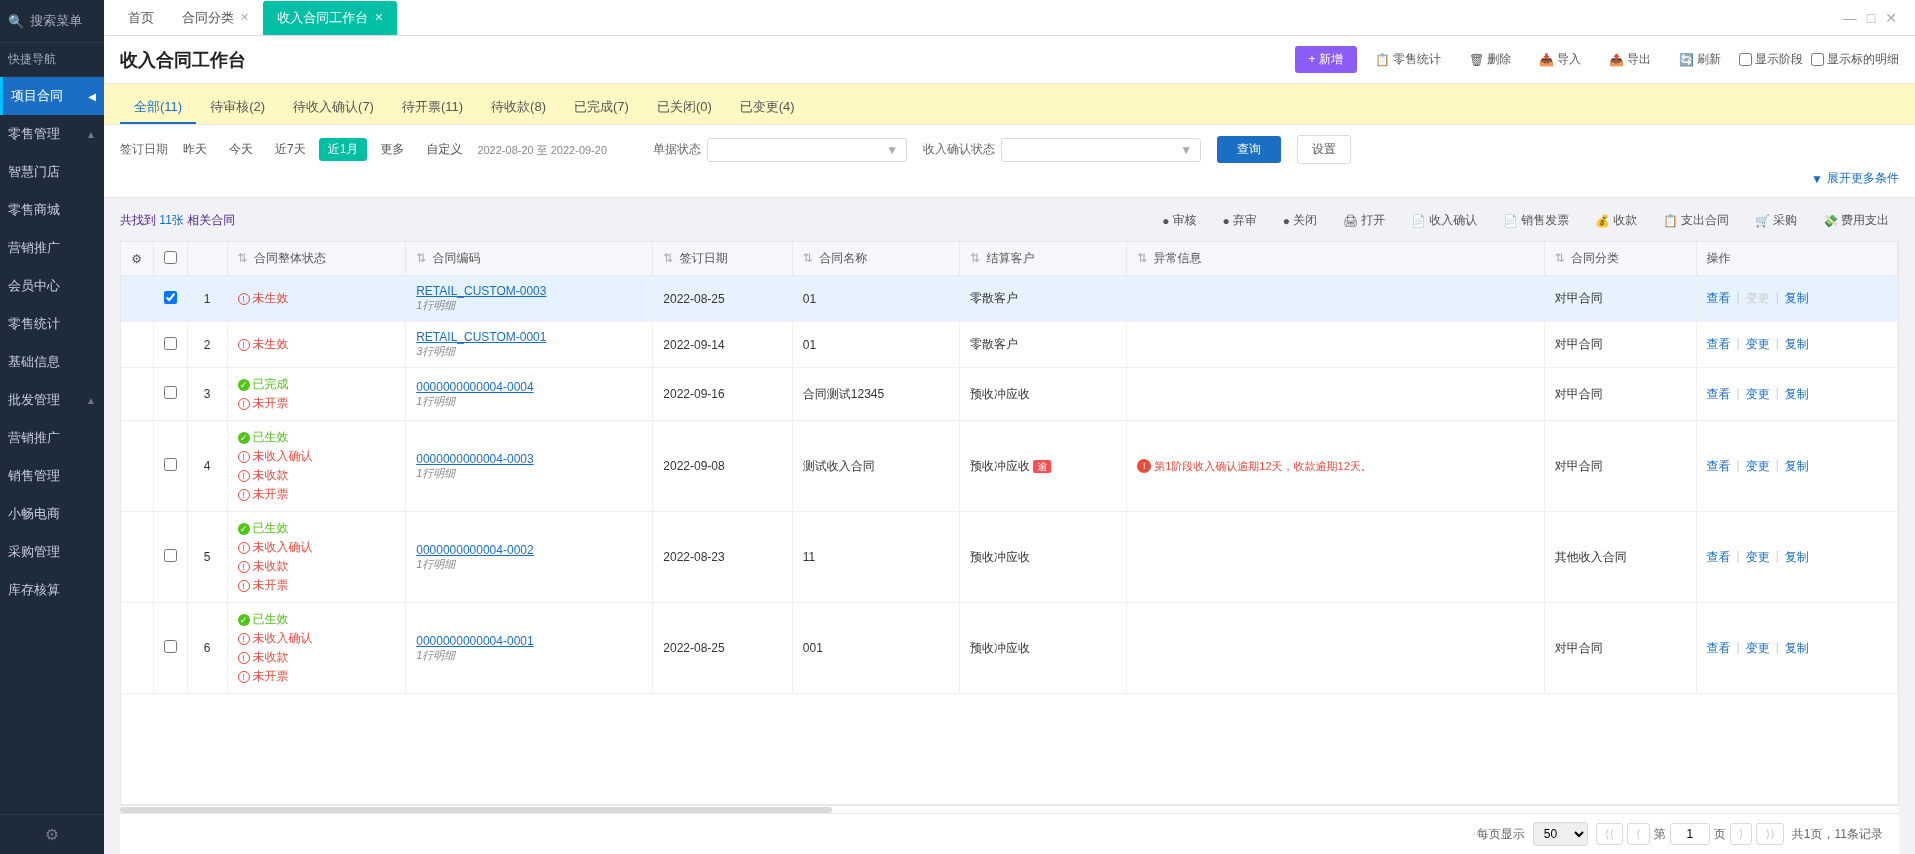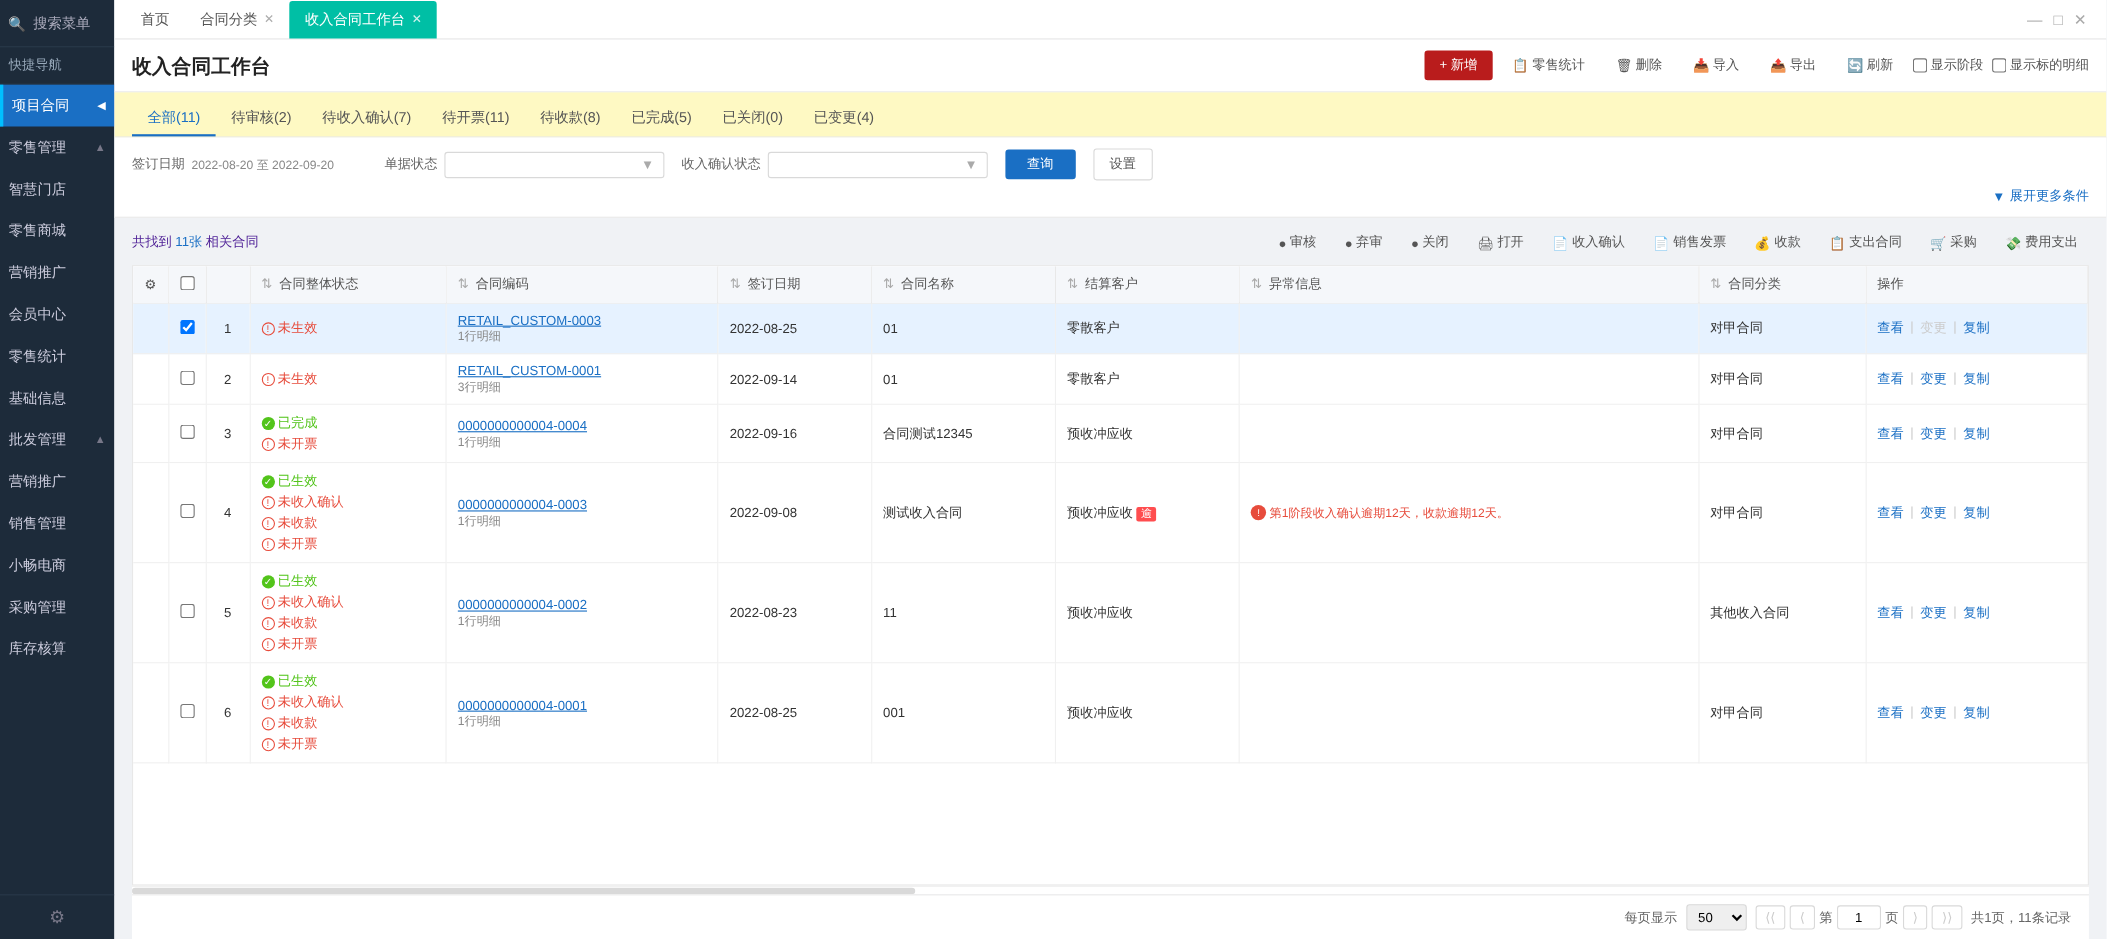--- a/index.html
+++ b/index.html
@@ -24,21 +24,21 @@
     .tab-item .close-x { font-size: 11px; opacity: 0.8; cursor: pointer; }
     .tab-close-btn { margin-left: auto; display: flex; gap: 8px; color: #999; cursor: pointer; padding: 0 8px; }
     .tab-item.normal { color: #555; }
     .tab-item.normal .close-x { color: #999; }
 
     
     .page-header { background: #fff; padding: 10px 16px; border-bottom: 1px solid #e8e8e8; display: flex; align-items: center; justify-content: space-between; }
     .page-title { font-size: 18px; font-weight: 600; color: #222; }
     .header-actions { display: flex; align-items: center; gap: 8px; }
     .btn-action { display: flex; align-items: center; gap: 3px; padding: 4px 10px; font-size: 12px; cursor: pointer; color: #555; background: transparent; border: none; }
-    .btn-primary { background: #b91c1c; color: #fff; border: none; padding: 5px 14px; font-size: 12px; cursor: pointer; border-radius: 3px; display: flex; align-items: center; gap: 4px; }
+    .btn-primary { background: #8b5cf6; color: #fff; border: none; padding: 5px 14px; font-size: 12px; cursor: pointer; border-radius: 3px; display: flex; align-items: center; gap: 4px; }
     .checkbox-label { display: flex; align-items: center; gap: 3px; font-size: 12px; color: #555; cursor: pointer; }
 
     
     .sub-tabs { background: #fef9c3; padding: 8px 16px 0; border-bottom: 1px solid #e8e8e8; display: flex; gap: 0; }
     .sub-tab { padding: 6px 14px; font-size: 13px; cursor: pointer; color: #555; border-bottom: 2px solid transparent; }
     .sub-tab.active { color: #1a6fc4; border-bottom: 2px solid #1a6fc4; font-weight: 500; }
 
     
     .filter-area { background: #fff; padding: 10px 16px; border-bottom: 1px solid #e8e8e8; }
     .filter-row { display: flex; align-items: center; gap: 16px; flex-wrap: wrap; }
@@ -68,21 +68,21 @@
     tbody td { padding: 8px 10px; border-bottom: 1px solid #f0f0f0; border-right: 1px solid #f0f0f0; vertical-align: middle; }
     tbody tr.selected { background: #e6f2ff; }
     tbody tr.total-row { background: #fffbe6; font-weight: 500; }
     .status-invalid { color: #e74c3c; display: flex; align-items: center; gap: 3px; }
     .status-done { color: #52c41a; display: flex; align-items: center; gap: 3px; }
     .status-effective { color: #52c41a; display: flex; align-items: center; gap: 3px; }
     .status-pending { color: #e74c3c; display: flex; align-items: center; gap: 3px; }
     .status-icon-circle { width: 12px; height: 12px; border-radius: 50%; border: 1.5px solid currentColor; display: inline-flex; align-items: center; justify-content: center; font-size: 9px; flex-shrink: 0; }
     .status-icon-check { width: 12px; height: 12px; border-radius: 50%; background: #52c41a; color: #fff; display: inline-flex; align-items: center; justify-content: center; font-size: 9px; flex-shrink: 0; }
     .link-text { color: #1a6fc4; text-decoration: underline; cursor: pointer; }
-    .sub-text { font-size: 11px; color: #888; }
+    .sub-text { font-size: 11px; color: #888; font-style: italic; }
     .action-links { display: flex; gap: 6px; }
     .action-link { color: #1a6fc4; cursor: pointer; }
     .action-link.disabled { color: #ccc; cursor: not-allowed; }
     .action-sep { color: #ccc; }
     .error-msg { color: #e74c3c; font-size: 11px; display: flex; align-items: center; gap: 3px; }
     .error-icon { width: 14px; height: 14px; border-radius: 50%; background: #e74c3c; color: #fff; font-size: 9px; display: inline-flex; align-items: center; justify-content: center; flex-shrink: 0; }
     .overdue-tag { background: #ff4d4f; color: #fff; font-size: 10px; padding: 1px 4px; border-radius: 2px; }
 
     
     .pagination { display: flex; align-items: center; justify-content: flex-end; padding: 8px 16px; background: #fff; border-top: 1px solid #e8e8e8; gap: 8px; }
@@ -221,34 +221,42 @@
     <div class="sub-tab">
       <span>待收入确认(7)</span>
     </div>
     <div class="sub-tab">
       <span>待开票(11)</span>
     </div>
     <div class="sub-tab">
       <span>待收款(8)</span>
     </div>
     <div class="sub-tab">
-      <span>已完成(5)</span>
+      <span>已完成(7)</span>
     </div>
     <div class="sub-tab">
       <span>已关闭(0)</span>
     </div>
     <div class="sub-tab">
       <span>已变更(4)</span>
     </div>
   </div>
 
   <div class="filter-area">
     <div class="filter-row">
       <div class="filter-group">
         <span class="filter-label">签订日期</span>
+        <div class="filter-date-btns">
+          <button class="date-btn">昨天</button>
+          <button class="date-btn">今天</button>
+          <button class="date-btn">近7天</button>
+          <button class="date-btn active">近1月</button>
+          <button class="date-btn">更多</button>
+          <button class="date-btn">自定义</button>
+        </div>
         <div style="display:flex;flex-direction:column;">
           <div class="date-range">2022-08-20 至 2022-09-20</div>
         </div>
       </div>
       <div class="filter-group" style="margin-left:30px;">
         <span class="filter-label">单据状态</span>
         <div class="filter-select" style="min-width:200px;">
           <span>&nbsp;</span>
           <span style="color:#aaa;">▼</span>
         </div>

